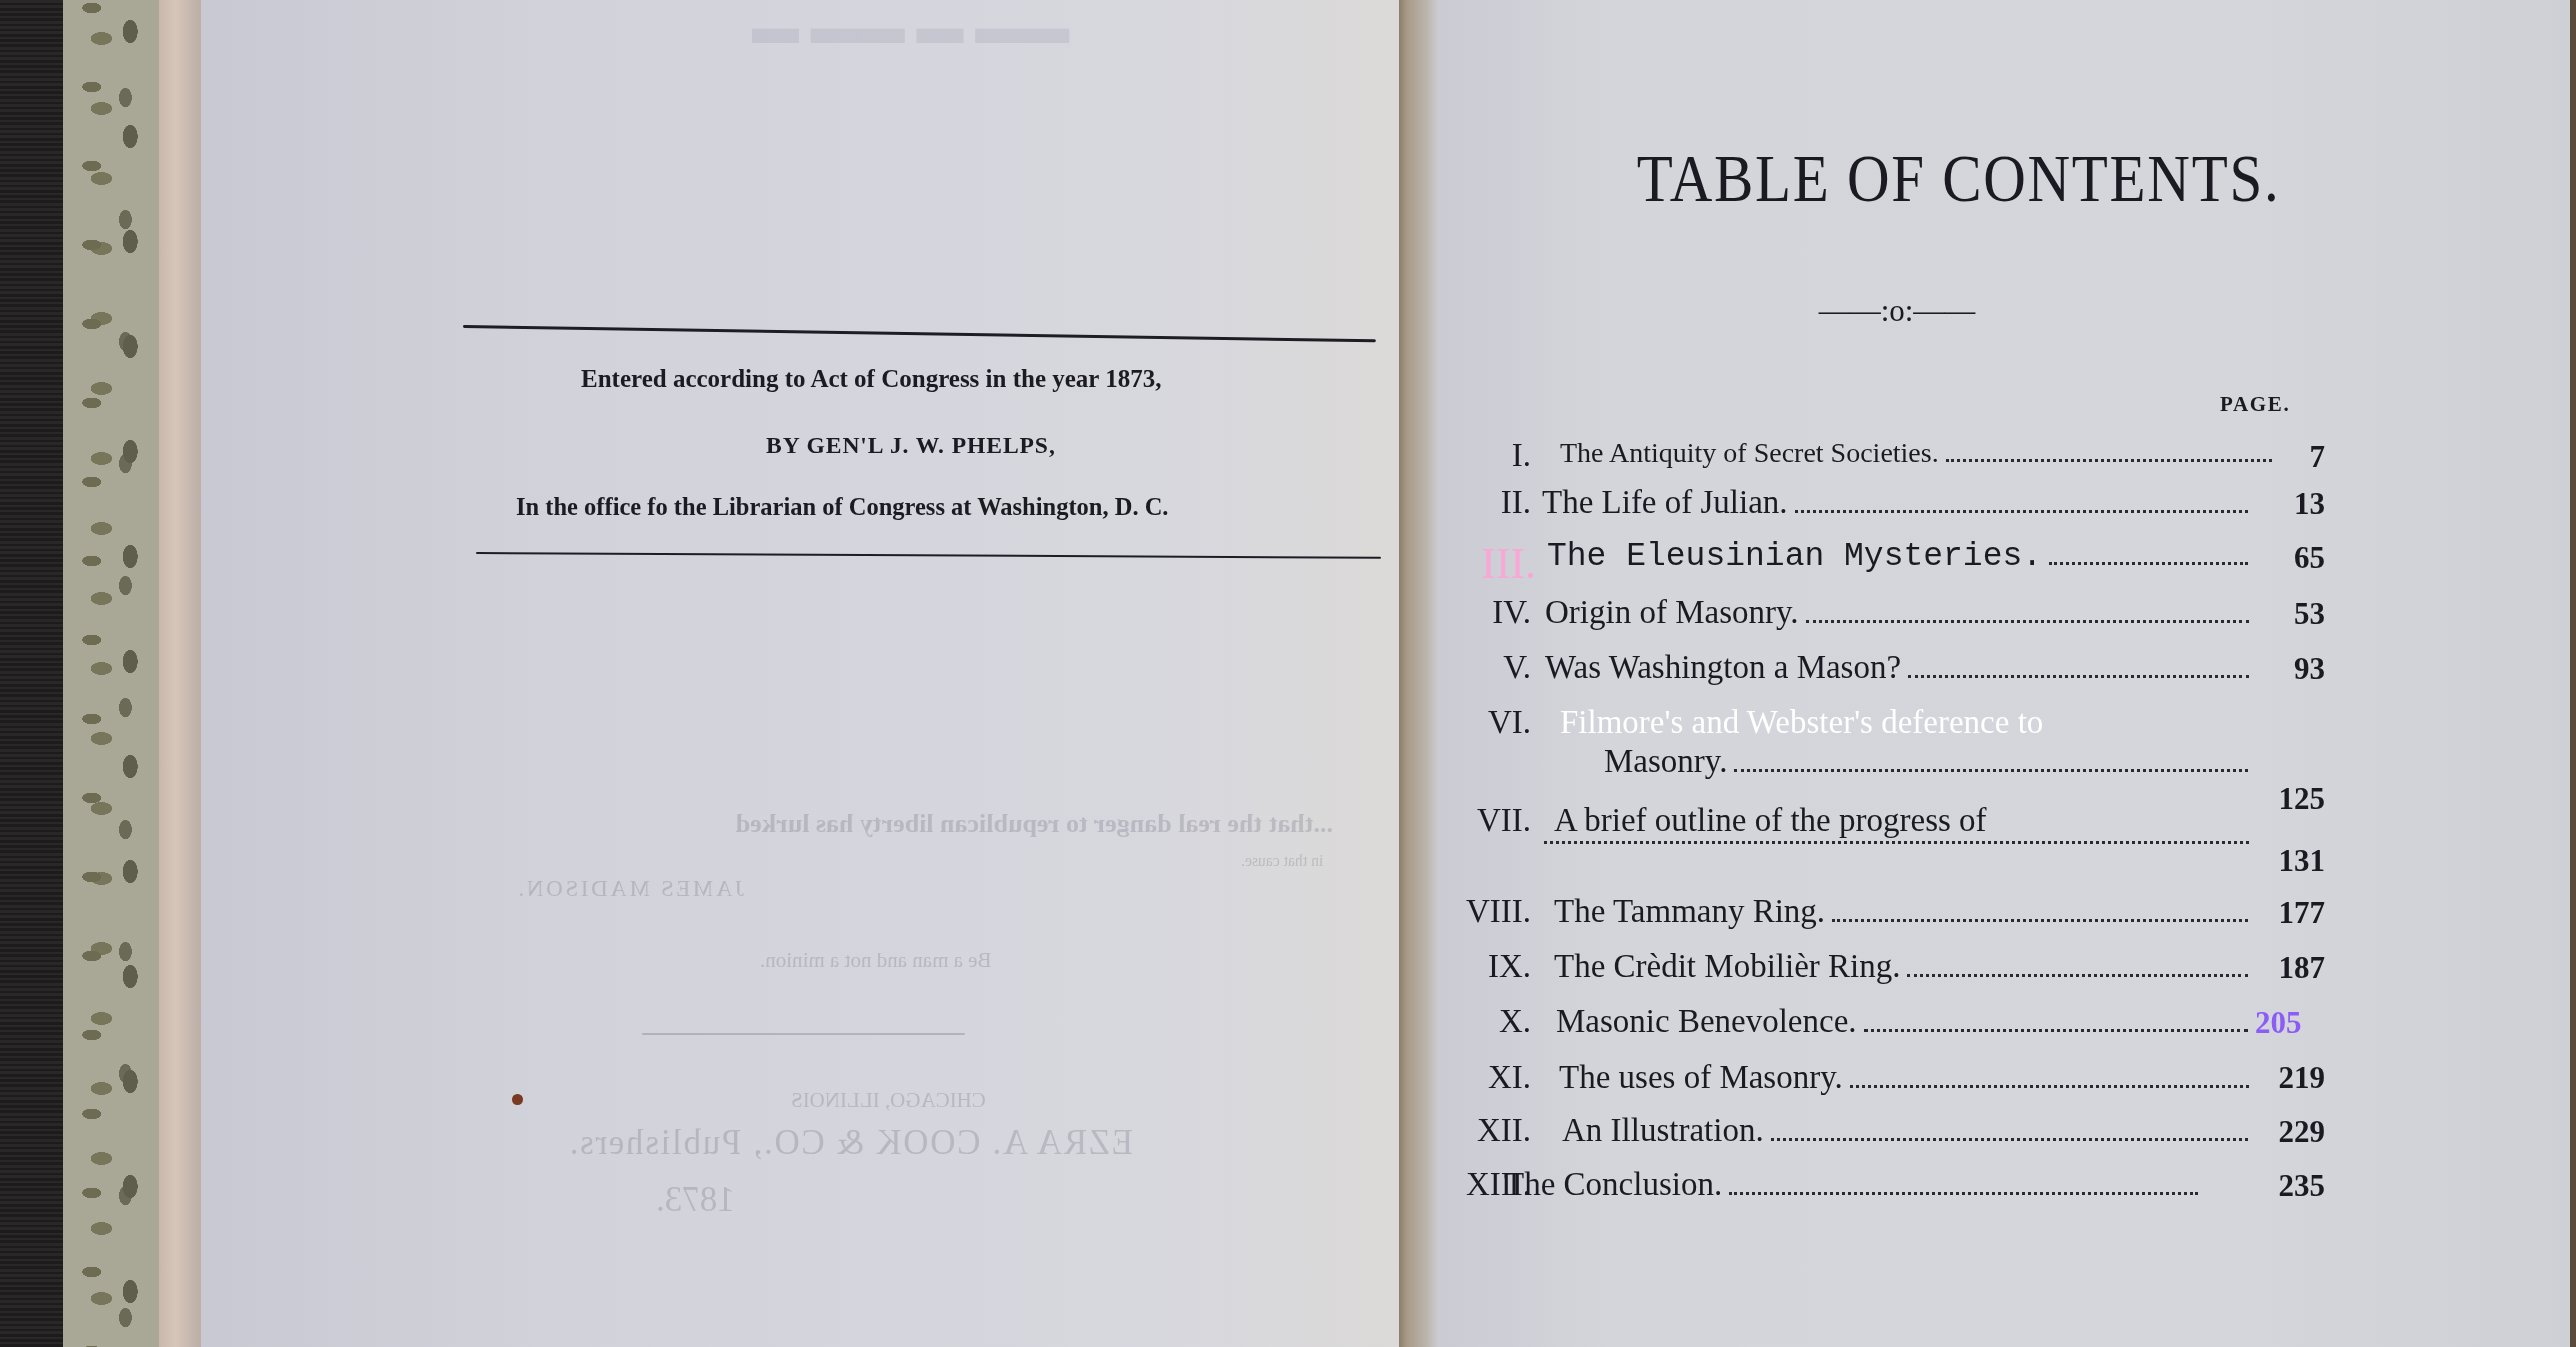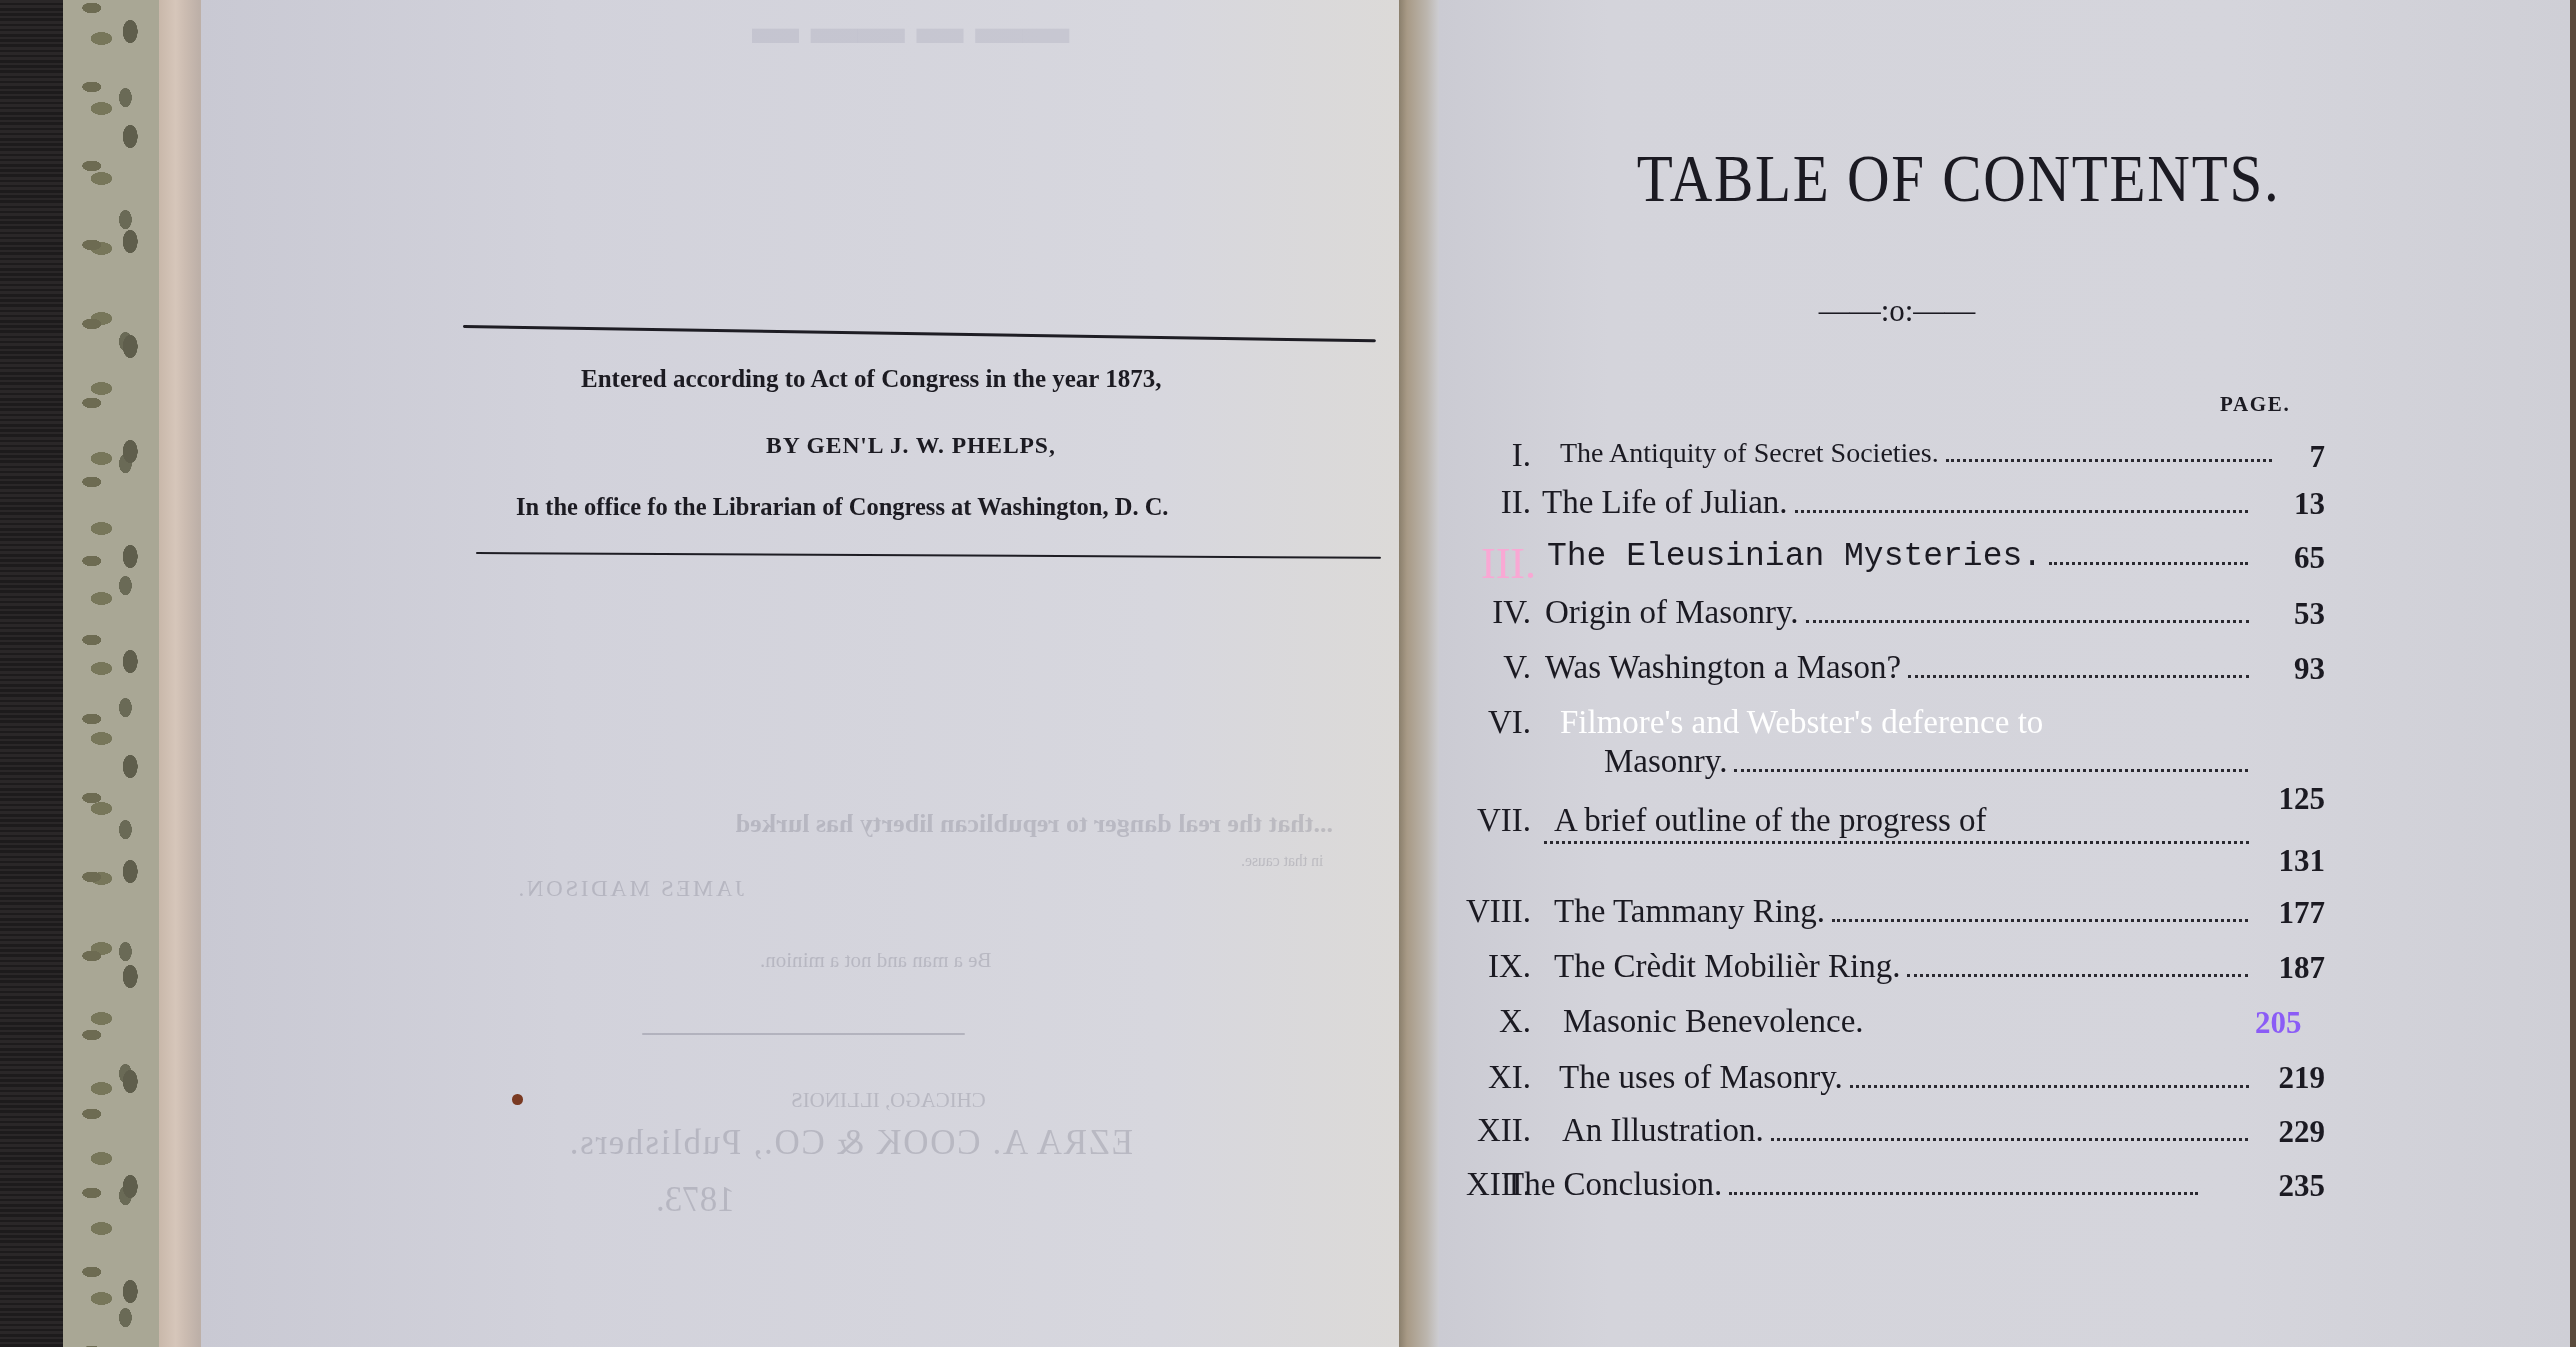--- a/index.html
+++ b/index.html
@@ -154,21 +154,21 @@
     <div style="position: absolute; left: 0px; top: 0px;">
       <div style="position: absolute; top: 948px; left: 1435px; width: 96px; text-align: right; font-size: 33px; color: rgb(27, 26, 34); white-space: nowrap;">IX.</div>
       <div style="position: absolute; top: 948px; left: 1554px; width: 701px; display: flex; align-items: baseline; font-size: 33px; color: rgb(27, 26, 34);">
         <span style="white-space: nowrap;">The Crèdit Mobilièr Ring.</span>
         <span style="flex: 1 1 0%; border-bottom: 3.5px dotted rgb(42, 41, 48); margin: 0px 7px 8.7px;"></span>
       </div>
       <div style="position: absolute; top: 950px; left: 2255px; width: 70px; text-align: right; font-size: 31px; font-weight: bold; color: rgb(27, 26, 34);">187</div>
     </div>
     <div style="position: absolute; left: 0px; top: 0px;">
       <div style="position: absolute; top: 1003px; left: 1435px; width: 96px; text-align: right; font-size: 33px; color: rgb(27, 26, 34); white-space: nowrap;">X.</div>
-      <div style="position: absolute; top: 1003px; left: 1556px; width: 699px; display: flex; align-items: baseline; font-size: 33px; color: rgb(27, 26, 34); flex-direction: column;">
+      <div style="position: absolute; top: 1003px; left: 1556px; width: 699px; display: flex; align-items: baseline; font-size: 33px; color: rgb(27, 26, 34);">
         <span style="white-space: nowrap;">Masonic Benevolence.</span>
         <span style="flex: 1 1 0%; border-bottom: 3.5px dotted rgb(42, 41, 48); margin: 0px 7px 8.7px;"></span>
       </div>
       <div style="position: absolute; top: 1005px; left: 2255px; width: 70px; text-align: left; font-size: 31px; font-weight: bold; color: #8b5cf6;">205</div>
     </div>
     <div style="position: absolute; left: 0px; top: 0px;">
       <div style="position: absolute; top: 1059px; left: 1435px; width: 96px; text-align: right; font-size: 33px; color: rgb(27, 26, 34); white-space: nowrap;">XI.</div>
       <div style="position: absolute; top: 1059px; left: 1559px; width: 697px; display: flex; align-items: baseline; font-size: 33px; color: rgb(27, 26, 34);">
         <span style="white-space: nowrap;">The uses of Masonry.</span>
         <span style="flex: 1 1 0%; border-bottom: 3.5px dotted rgb(42, 41, 48); margin: 0px 7px 8.7px;"></span>

